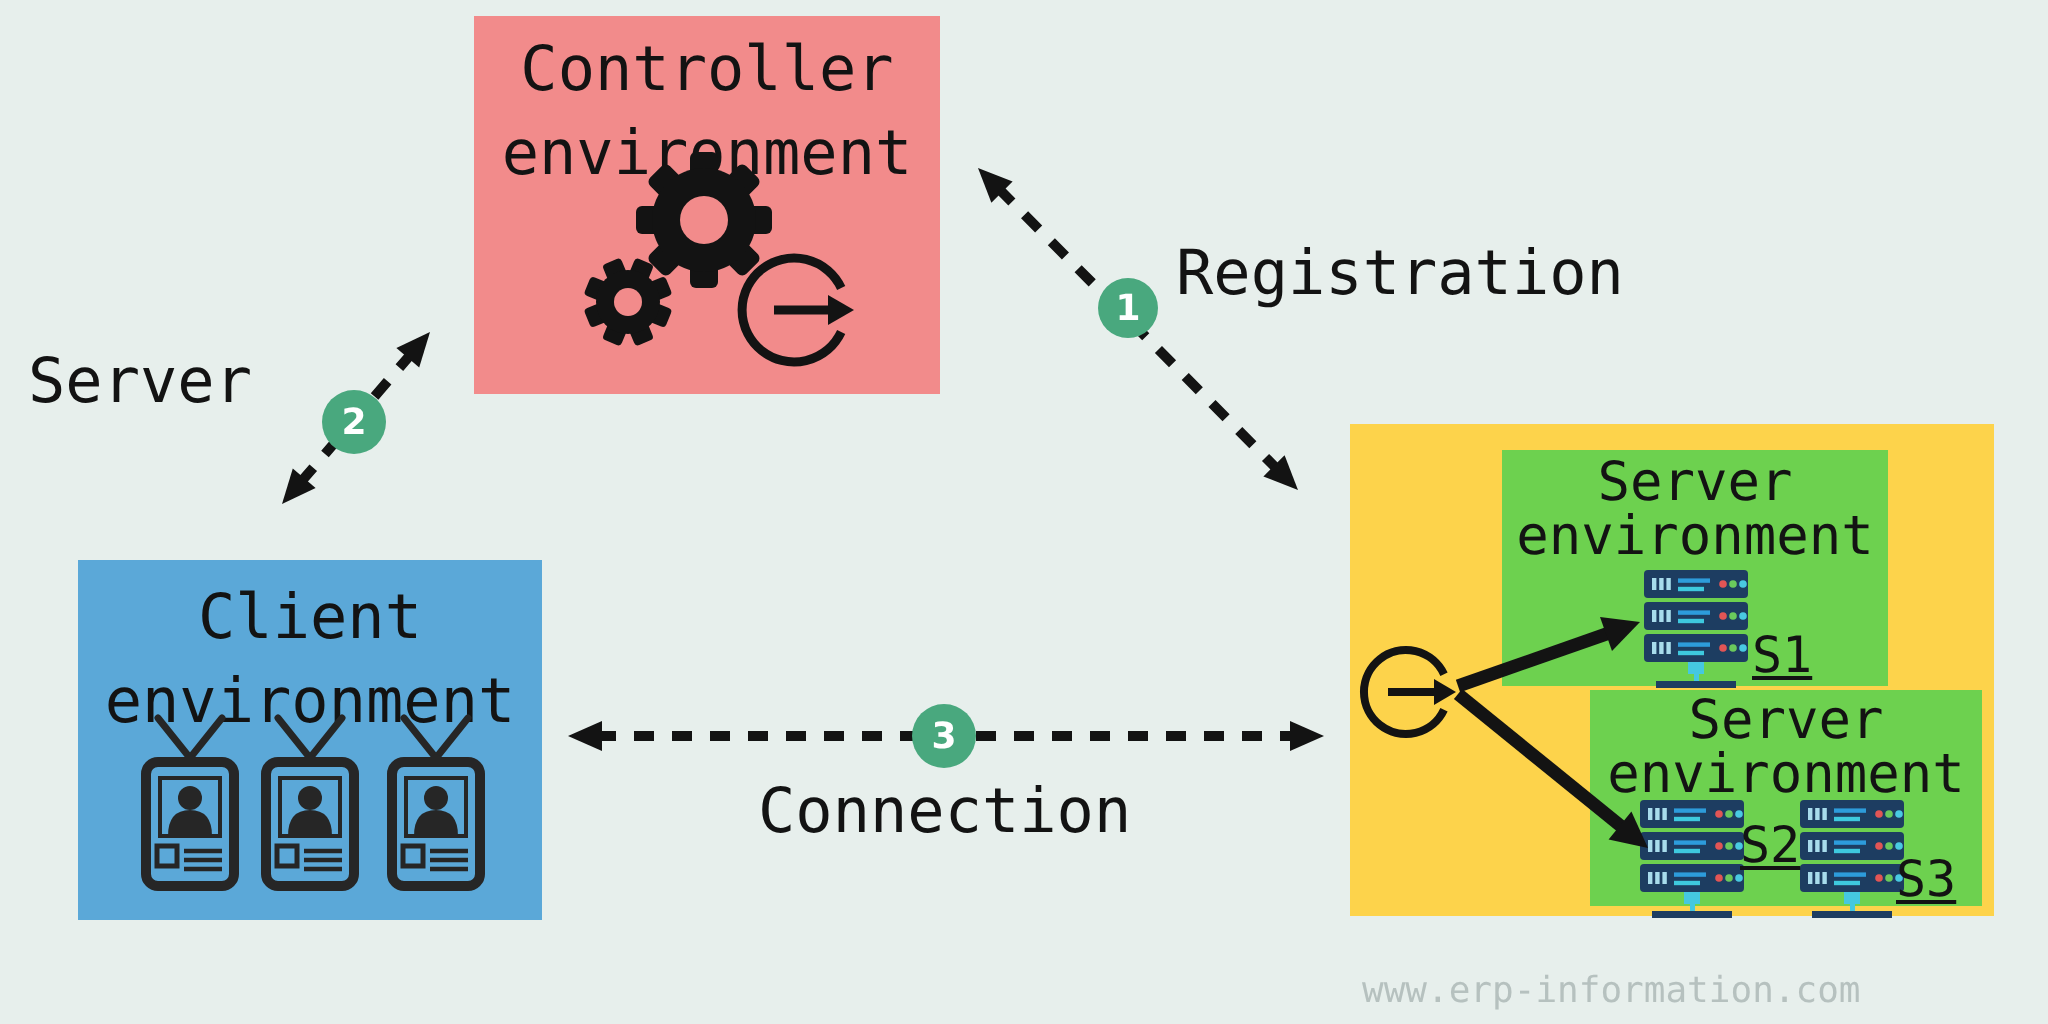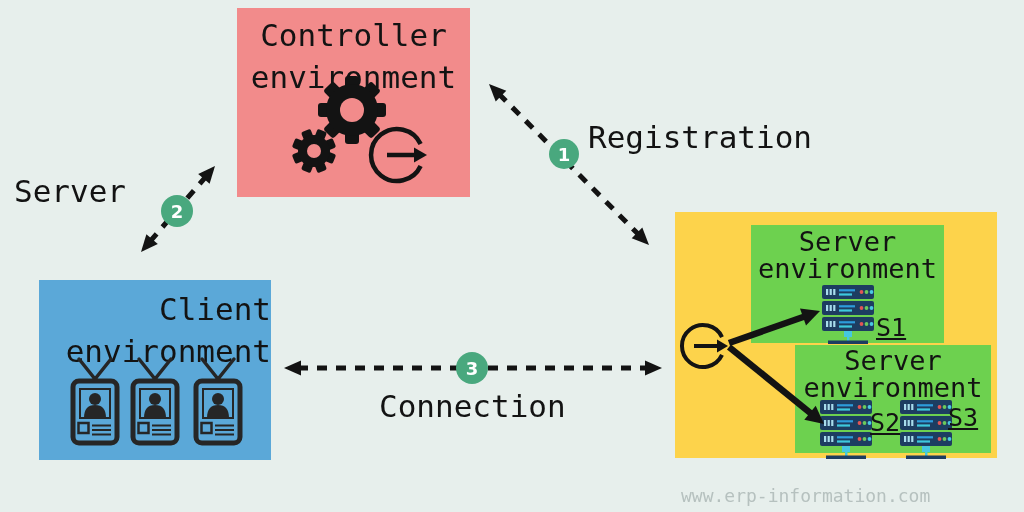--- a/index.html
+++ b/index.html
@@ -7,21 +7,21 @@
   .canvas {
     position: relative;
     width: 1024px;
     height: 512px;
     font-family: "DejaVu Sans Mono", "Liberation Mono", monospace;
     color: #131313;
   }
   .box { position: absolute; text-align: center; }
   .box .bt { font-size: 31px; line-height: 42px; white-space: nowrap; }
   .box.controller { left: 237px; top: 8px;  width: 233px; height: 189px; padding-top: 6px; box-sizing: border-box; }
-  .box.client     { left: 39px;  top: 280px; width: 232px; height: 180px; padding-top: 8px; box-sizing: border-box; text-align: right; }
+  .box.client     { left: 39px;  top: 280px; width: 232px; height: 180px; padding-top: 8px; box-sizing: border-box; }
   .box.yellow     { left: 675px; top: 212px; width: 322px; height: 246px; }
   .box.green  { position: absolute; box-sizing: border-box; }
   .box.green .gt { font-size: 27px; line-height: 27px; white-space: nowrap; }
   .box.green1 { left: 751px; top: 225px; width: 193px; height: 118px; padding-top: 3px; }
   .box.green2 { left: 795px; top: 345px; width: 196px; height: 108px; padding-top: 2px; }
   .overlay { position: absolute; left: 0; top: 0; pointer-events: none; }
   .edge-label { position: absolute; font-size: 31px; white-space: nowrap; }
   .edge-label.request      { left: 14px;  top: 173px; }
   .edge-label.registration { left: 588px; top: 119px; }
   .edge-label.connection   { left: 379px; top: 388px; }
@@ -30,21 +30,21 @@
     color: #ffffff; font-size: 18px; font-weight: bold;
     display: flex; align-items: center; justify-content: center;
     font-family: "DejaVu Sans", "Liberation Sans", sans-serif;
   }
   .badge.b1 { left: 549px; top: 139px; width: 30px; height: 30px; }
   .badge.b2 { left: 161px; top: 195px; }
   .badge.b3 { left: 456px; top: 352px; }
   .srv-tag { position: absolute; font-size: 25px; white-space: nowrap; text-decoration: underline; }
   .srv-tag.s1 { left: 876px; top: 313px; }
   .srv-tag.s2 { left: 870px; top: 408px; }
-  .srv-tag.s3 { left: 948px; top: 403px; }
+  .srv-tag.s3 { left: 948px; top: 425px; }
   .watermark {
     position: absolute; left: 681px; top: 485px;
     font-size: 18px; color: #b6c1bf; white-space: nowrap;
   }
 </style>
 </head>
 <body>
 
 <div class="canvas" style="background-color: rgb(231, 239, 236);">
 

